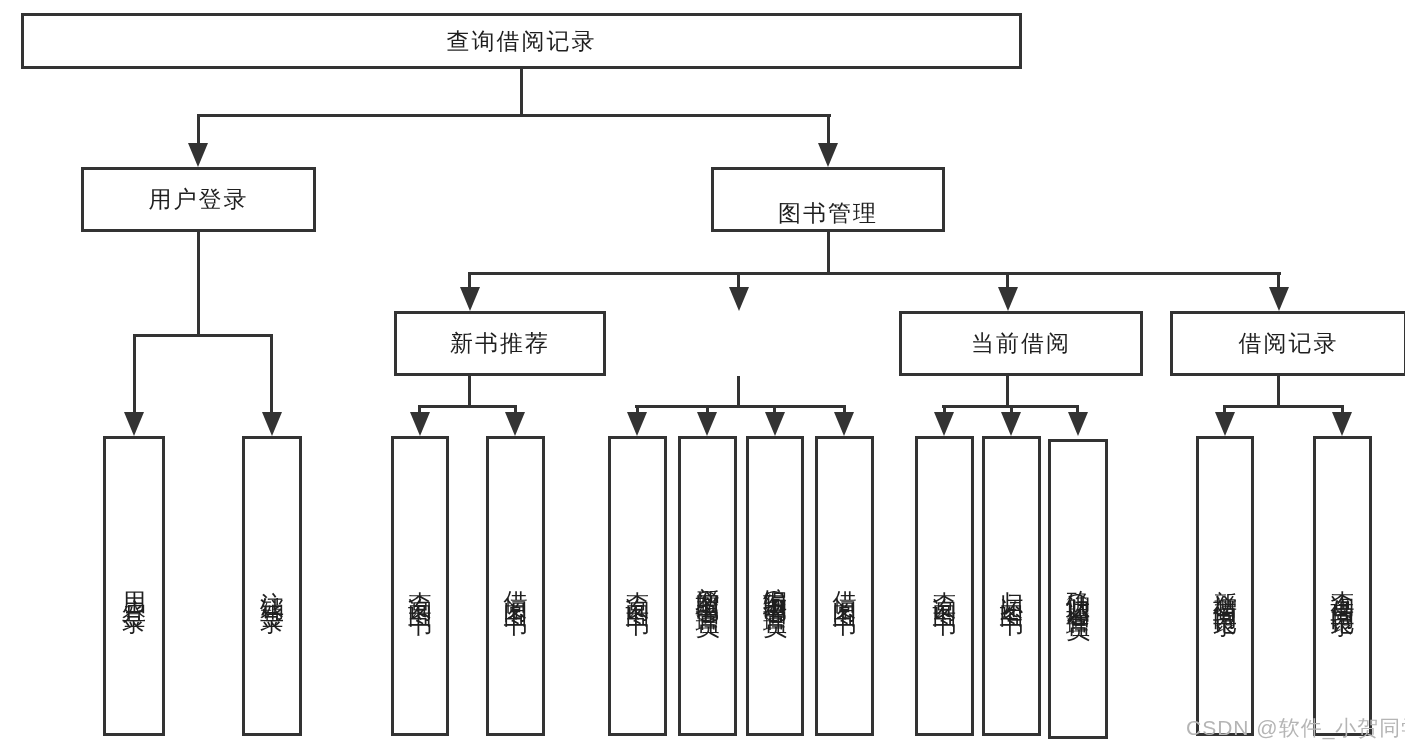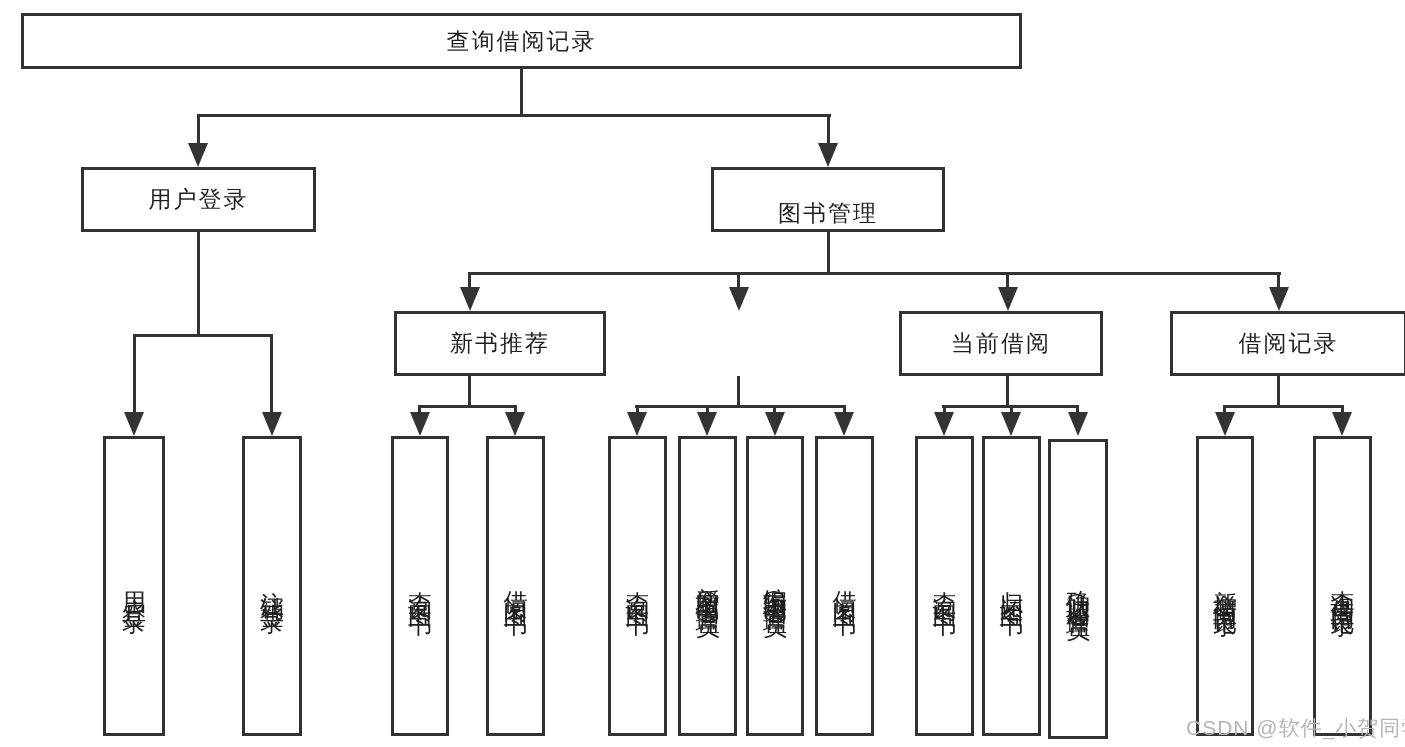--- a/index.html
+++ b/index.html
@@ -64,21 +64,21 @@
   <div class="line" style="left:737px;top:272px;width:3px;height:18px;"></div>
   <div class="arrow" style="left:729px;top:287px;"></div>
   <div class="line" style="left:1006px;top:272px;width:3px;height:18px;"></div>
   <div class="arrow" style="left:998px;top:287px;"></div>
   <div class="line" style="left:1277px;top:272px;width:3px;height:18px;"></div>
   <div class="arrow" style="left:1269px;top:287px;"></div>
 
   <div class="box h" style="left:362px;top:311px;width:212px;height:65px;margin-left:32px;">
     <span>新书推荐</span>
   </div>
-  <div class="box h" style="left:899px;top:311px;width:204px;height:65px;align-items:center;">
+  <div class="box h" style="left:899px;top:311px;width:244px;height:65px;align-items:center;">
     <span>当前借阅</span>
   </div>
   <div class="box h" style="left:1170px;top:311px;width:237px;height:65px;">
     <span>借阅记录</span>
   </div>
 
   <div class="line" style="left:468px;top:376px;width:3px;height:32px;"></div>
   <div class="line" style="left:418px;top:405px;width:99px;height:3px;"></div>
   <div class="line" style="left:418px;top:405px;width:3px;height:12px;"></div>
   <div class="arrow" style="left:410px;top:412px;"></div>

